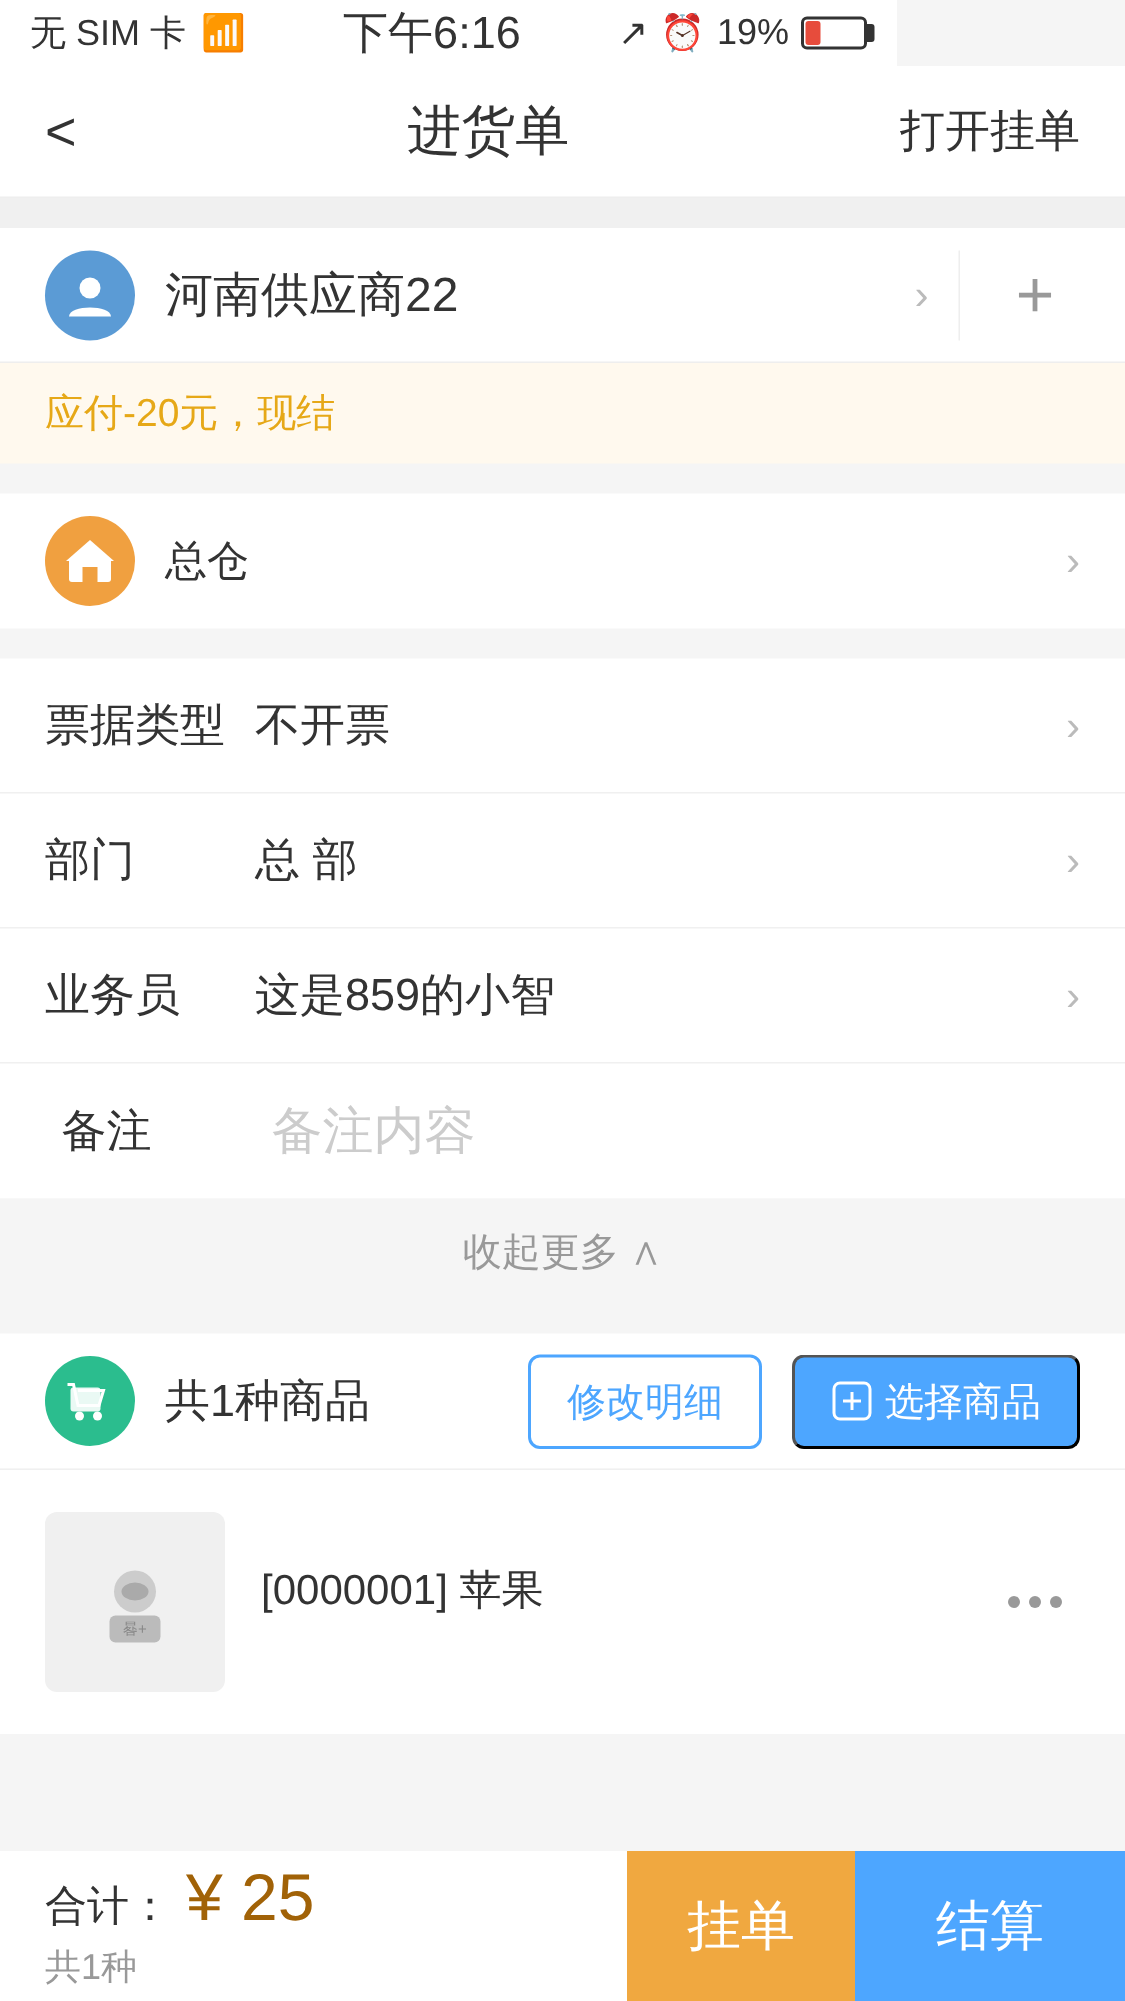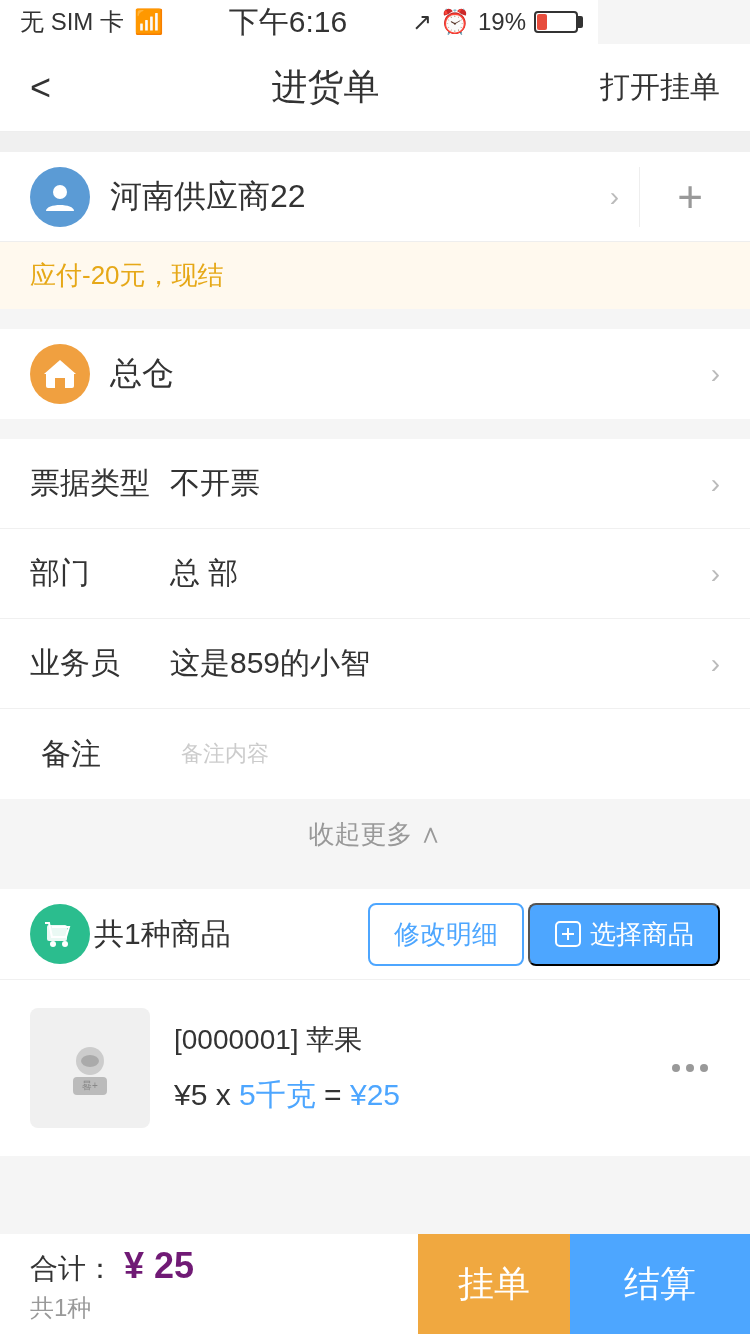--- a/index.html
+++ b/index.html
@@ -163,21 +163,21 @@
       border-radius: 50%;
       background: #f0a040;
       display: flex;
       align-items: center;
       justify-content: center;
       margin-right: 20px;
       flex-shrink: 0;
     }
     .warehouse-name {
       flex: 1;
-      font-size: 32px;
+      font-size: 28px;
       color: #333;
     }
 
     
     .form-section {
       background: #fff;
       margin-top: 20px;
     }
     .form-row {
       display: flex;
@@ -193,21 +193,21 @@
       color: #333;
       flex-shrink: 0;
     }
     .form-value {
       flex: 1;
       font-size: 30px;
       color: #333;
     }
     .form-placeholder {
       flex: 1;
-      font-size: 22px;
+      font-size: 34px;
       color: #ccc;
     }
 
     
     .collapse-row {
       background: #f5f5f5;
       display: flex;
       align-items: center;
       justify-content: center;
       height: 70px;
@@ -218,21 +218,21 @@
     }
 
     
     .product-header {
       background: #fff;
       display: flex;
       align-items: center;
       padding: 0 30px;
       height: 90px;
       margin-top: 20px;
-      gap: 4px;
+      gap: 20px;
     }
     .product-cart-icon {
       width: 60px;
       height: 60px;
       border-radius: 50%;
       background: #2bbd8e;
       display: flex;
       align-items: center;
       justify-content: center;
       flex-shrink: 0;
@@ -330,21 +330,21 @@
       justify-content: center;
       padding: 0 30px;
       background: #fff;
     }
     .total-label {
       display: flex;
       align-items: baseline;
       gap: 10px;
     }
     .total-text { font-size: 28px; color: #333; }
-    .total-amount { font-size: 36px; color: #701a75; font-weight: 700; }
+    .total-amount { font-size: 44px; color: #a16207; font-weight: 400; }
     .total-sub { font-size: 24px; color: #999; margin-top: 4px; }
     .hang-btn {
       width: 152px;
       height: 100px;
       background: #f0a840;
       display: flex;
       align-items: center;
       justify-content: center;
       font-size: 36px;
       color: #fff;
@@ -475,27 +475,20 @@
       <ellipse cx="35" cy="28" rx="9" ry="6" fill="#aaa"></ellipse>
       <rect x="18" y="44" width="34" height="18" rx="4" fill="#bbb"></rect>
       <text x="35" y="56" text-anchor="middle" font-size="10" fill="#888">晷+</text>
     </svg>
   </div>
   <div class="product-info">
     <div class="product-name">
       <span>[0000001]</span>
       <span>苹果</span>
     </div>
-    <div class="product-price">
-      <span>¥5</span>
-      <span> x </span>
-      <span class="highlight">5千克</span>
-      <span> = </span>
-      <span class="highlight">¥25</span>
-    </div>
   </div>
   <div class="product-more">
     <div class="more-dots">
       <div class="dot"></div>
       <div class="dot"></div>
       <div class="dot"></div>
     </div>
   </div>
 </div>
 

